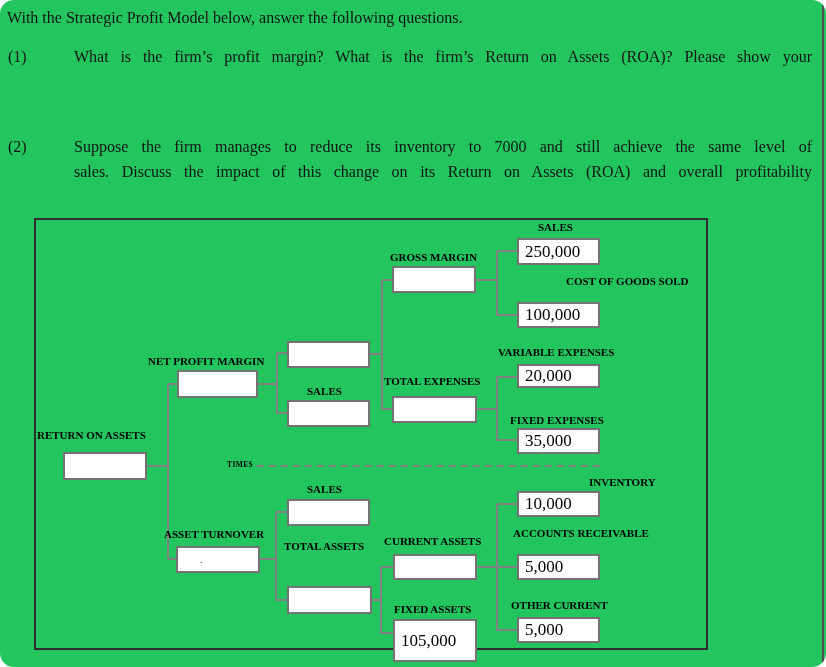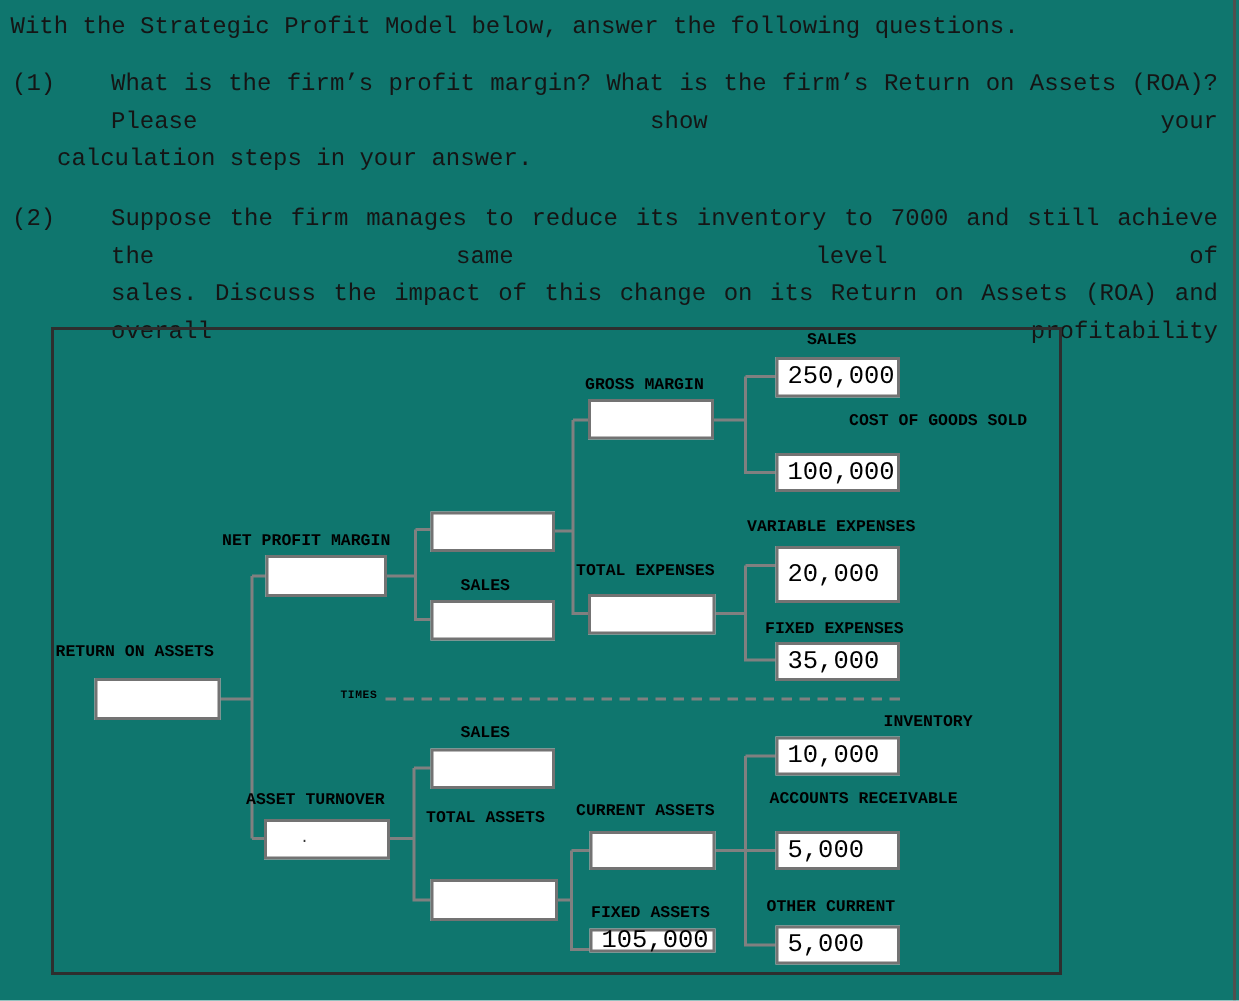--- a/index.html
+++ b/index.html
@@ -1,22 +1,23 @@
 <!DOCTYPE html>
 <html><head>
 <meta charset="utf-8">
 <style>
   html,body{margin:0;padding:0;background:#fff;}
   .page{
     position:relative;
     width:826px;height:667px;
-    background:#0f766e;
-    font-family:Liberation Mono, monospace;
+    background:#22c55e;
+    font-family:Liberation Serif, serif;
     color:#111;
     overflow:hidden;
+    border-radius:14px;
   }
   
   .intro{
     position:absolute;left:7px;top:6px;width:806px;
     font-size:16px;line-height:24px;color:#151515;
   }
   .question{position:absolute;left:8px;width:806px;}
   .q-num{
     position:absolute;left:0;top:0;
     font-size:16px;line-height:25px;color:#151515;
@@ -57,21 +58,20 @@
 <body>
 
 <div class="page">
 
   <div class="intro">With the Strategic Profit Model below, answer the following questions.</div>
 
   <div class="question" style="top:44px;">
     <div class="q-num">(1)</div>
     <div class="q-body">
       <div class="q-line justify">What is the firm’s profit margin? What is the firm’s Return on Assets (ROA)? Please show your</div>
-      <div class="q-line">calculation steps in your answer.</div>
     </div>
   </div>
 
   <div class="question" style="top:134px;">
     <div class="q-num">(2)</div>
     <div class="q-body">
       <div class="q-line justify">Suppose the firm manages to reduce its inventory to 7000 and still achieve the same level of</div>
       <div class="q-line justify">sales. Discuss the impact of this change on its Return on Assets (ROA) and overall profitability</div>
     </div>
   </div>
@@ -123,21 +123,21 @@
   <div class="vbox" style="left:287px;top:341px;width:83px;height:27px;">
     <span></span>
   </div>
 
   <div class="nlabel" style="left:148px;top:355px;">NET PROFIT MARGIN</div>
   <div class="vbox" style="left:177px;top:370px;width:81px;height:28px;">
     <span></span>
   </div>
 
   <div class="nlabel" style="left:498px;top:346px;">VARIABLE EXPENSES</div>
-  <div class="vbox" style="left:517px;top:364px;width:83px;height:38px;">
+  <div class="vbox" style="left:517px;top:364px;width:83px;height:24px;">
     <span>20,000</span>
   </div>
 
   <div class="nlabel" style="left:307px;top:385px;">SALES</div>
   <div class="vbox" style="left:287px;top:400px;width:83px;height:27px;">
     <span></span>
   </div>
 
   <div class="nlabel" style="left:384px;top:375px;">TOTAL EXPENSES</div>
   <div class="vbox" style="left:392px;top:396px;width:85px;height:27px;">
@@ -183,19 +183,19 @@
   <div class="vbox" style="left:287px;top:586px;width:85px;height:28px;">
     <span></span>
   </div>
 
   <div class="nlabel" style="left:511px;top:599px;">OTHER CURRENT</div>
   <div class="vbox" style="left:517px;top:617px;width:83px;height:26px;">
     <span>5,000</span>
   </div>
 
   <div class="nlabel" style="left:394px;top:603px;">FIXED ASSETS</div>
-  <div class="vbox" style="left:393px;top:619px;width:84px;height:16px;">
+  <div class="vbox" style="left:393px;top:619px;width:84px;height:43px;">
     <span>105,000</span>
   </div>
 
   <div class="page-right-edge"></div>
 
 </div>
 
 </body></html>

